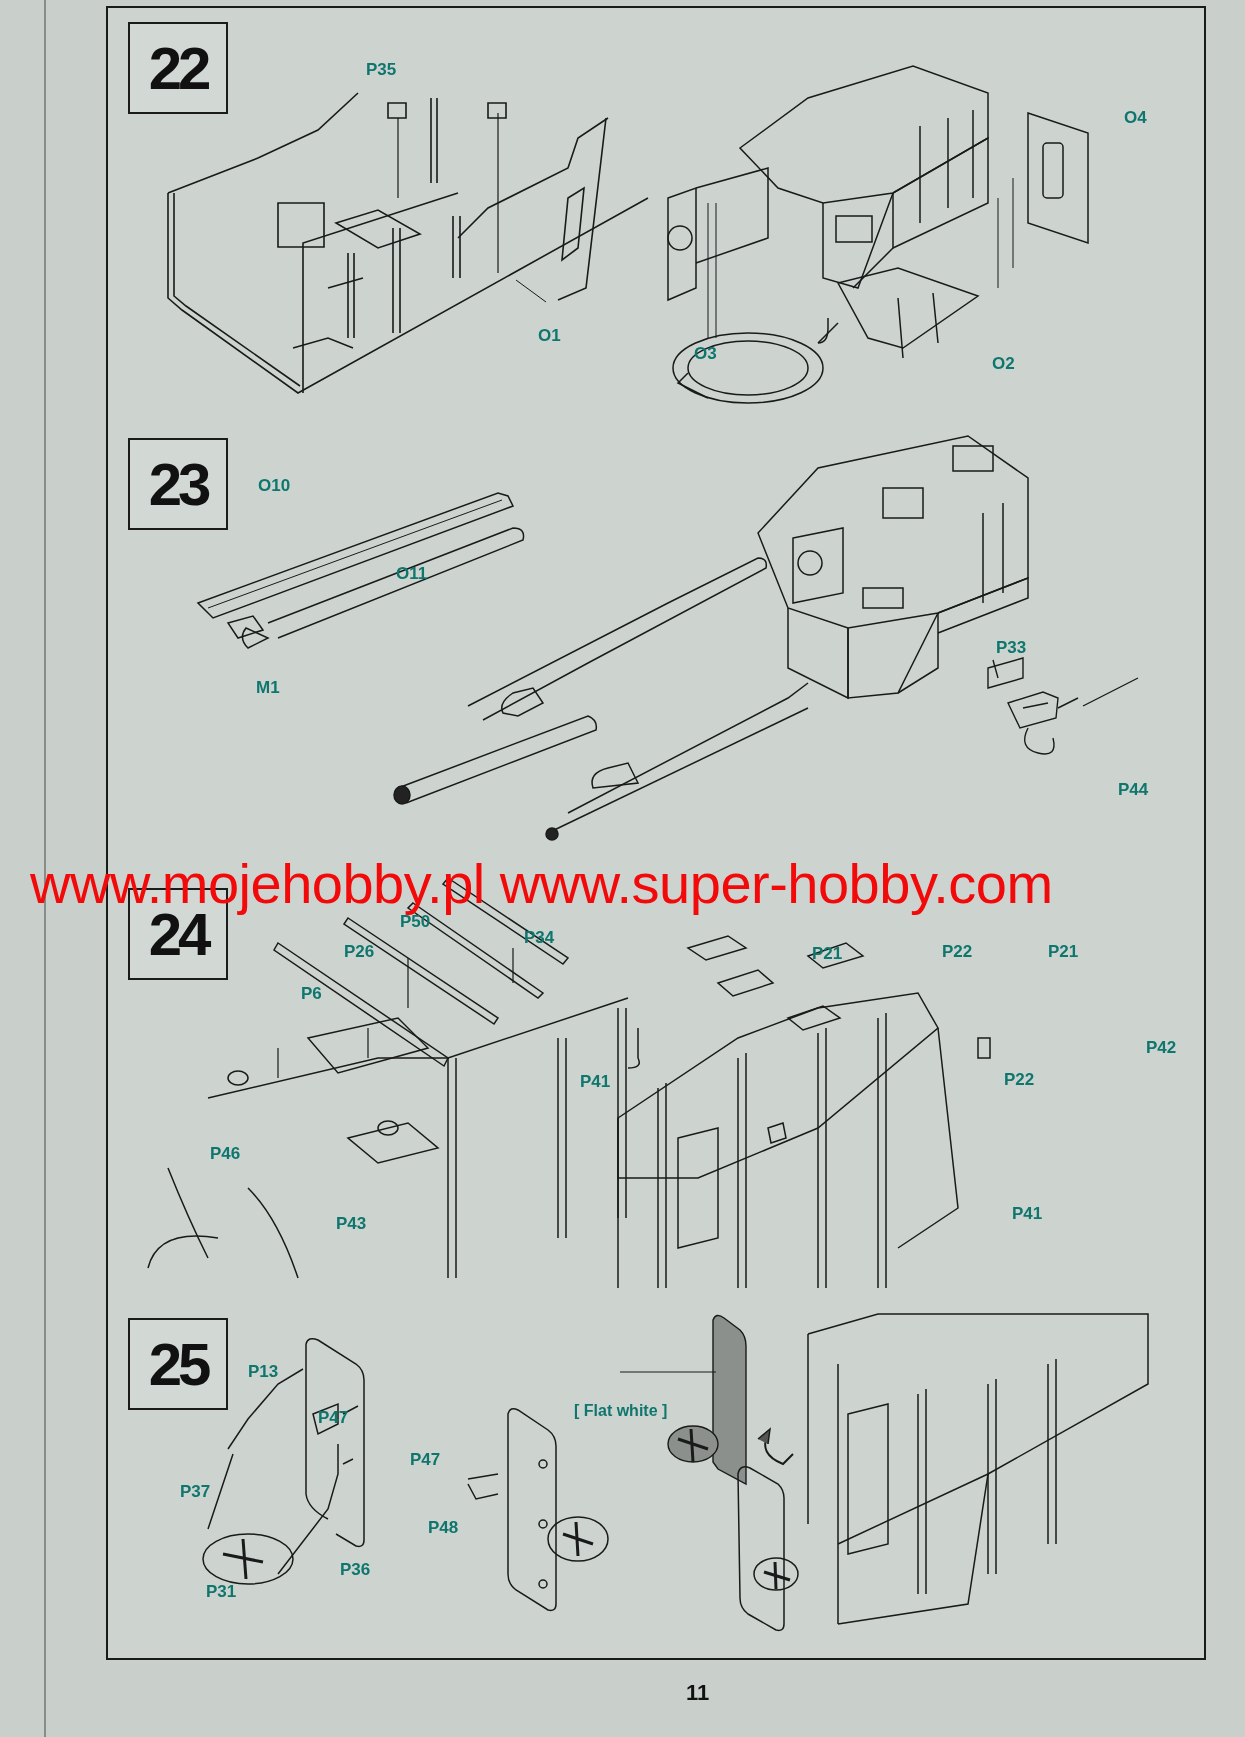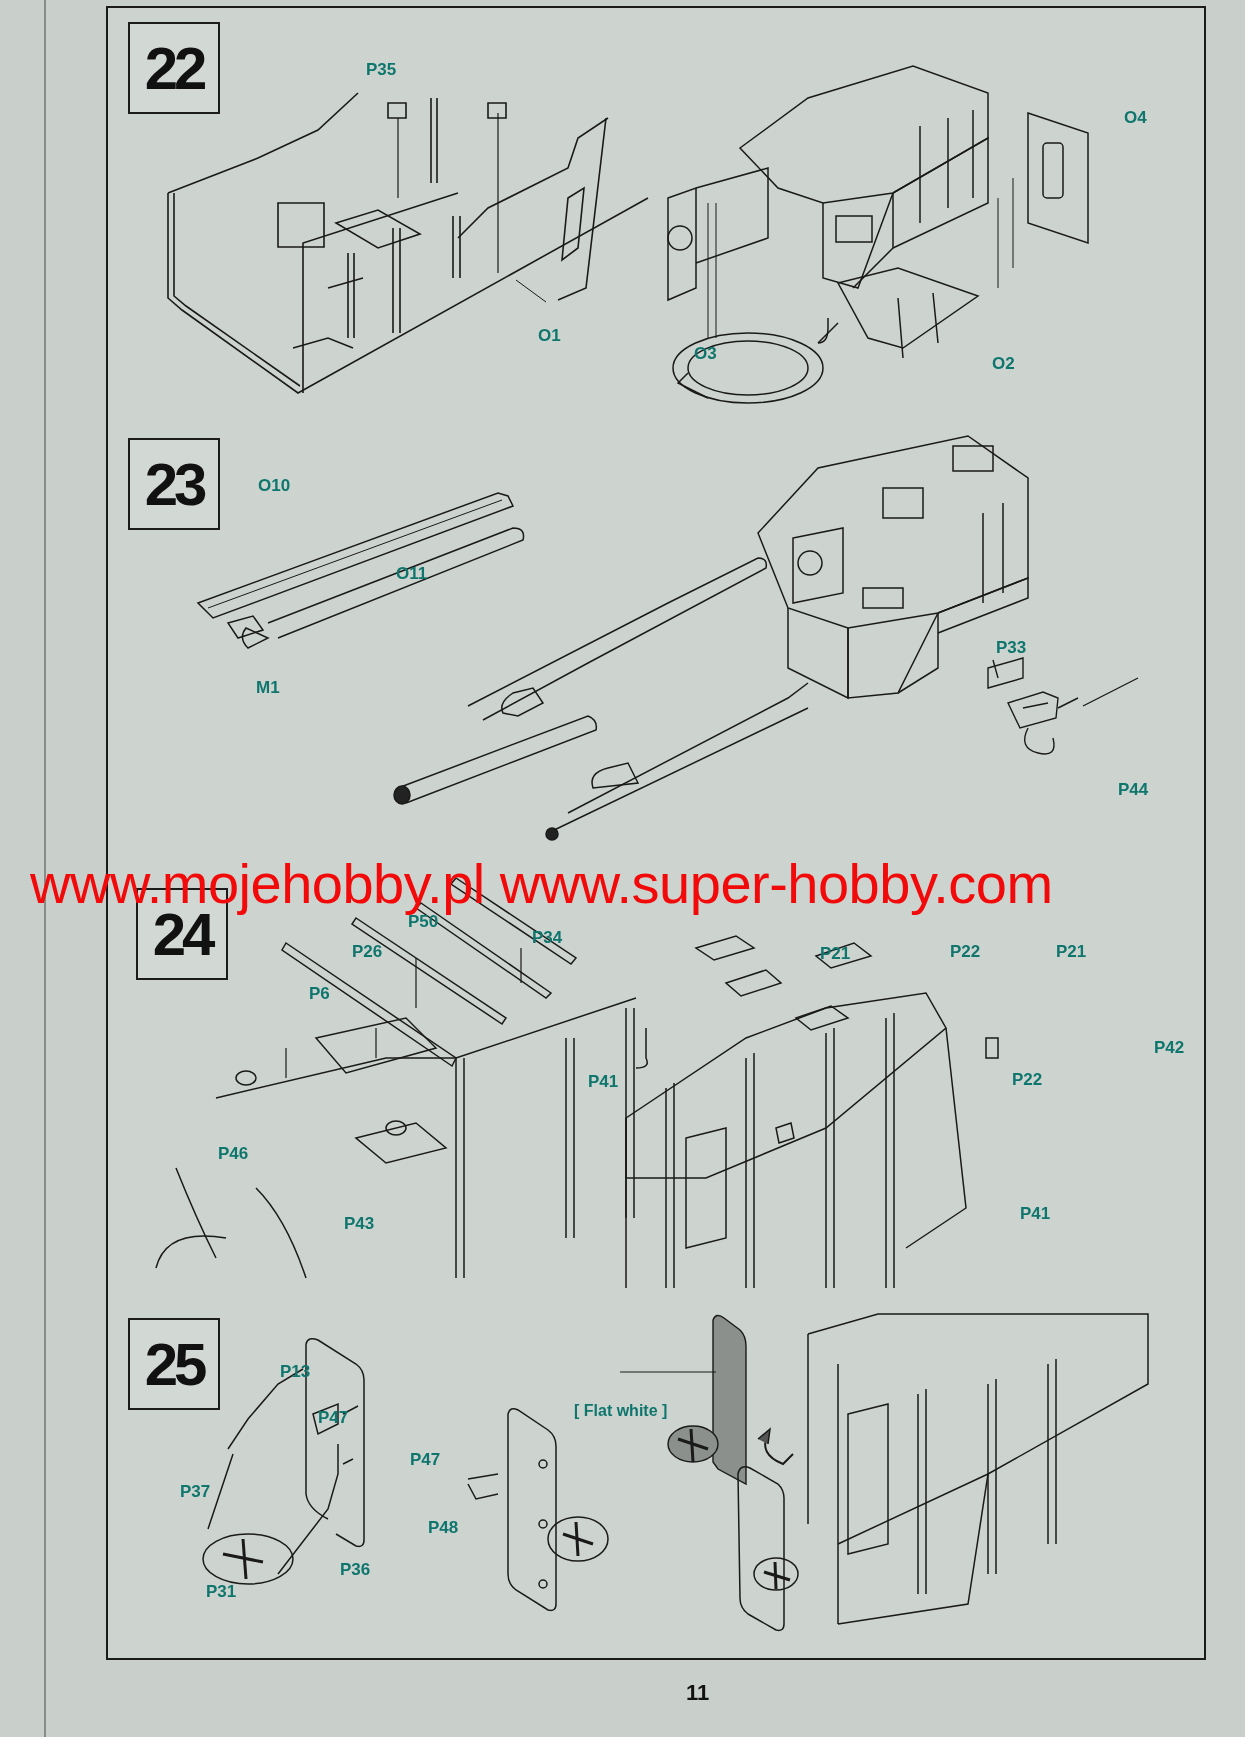--- a/index.html
+++ b/index.html
@@ -9,21 +9,21 @@
     font-family: "Liberation Sans", sans-serif;
   }
   .fold-line { position: absolute; left: 44px; top: 0; width: 2px; height: 1737px; background: #6a706c; opacity: .7; }
   .sheet {
     position: absolute; left: 106px; top: 6px; width: 1100px; height: 1654px;
     border: 2px solid #1b1b1b; box-sizing: border-box;
     background: #cdd4cf;
   }
   .step { position: absolute; }
   .step-num {
-    position: absolute; width: 92px; height: 92px; border: 2px solid #1b1b1b;
+    position: absolute; width: 100px; height: 92px; border: 2px solid #1b1b1b;
     box-sizing: border-box; display: flex; align-items: center; justify-content: center;
     font-weight: bold; font-size: 60px; letter-spacing: -4px; color: #111;
     font-family: "Liberation Sans", sans-serif; background: #d2d8d3;
   }
   .part-label {
     position: absolute; font-weight: bold; font-size: 17px; color: #0f766e;
     font-family: Liberation Sans, sans-serif; white-space: nowrap;
   }
   .note-label { font-size: 16px; font-weight: bold; }
   svg.drawing { position: absolute; overflow: visible; }
@@ -140,21 +140,21 @@
       <path d="M115 58 L170 30 M25 12 L30 30"></path>
       <path d="M40 55 L75 44 L90 50 L88 70 L52 80 Z"></path>
       <path d="M55 60 L80 55"></path>
       <path d="M90 60 L110 50"></path>
       <path d="M60 80 Q50 100 70 105 Q90 110 85 90"></path>
     </svg>
     <span class="part-label" style="left:888px;top:210px;">P33</span>
     <span class="part-label" style="left:1010px;top:352px;">P44</span>
   </div>
 
-  <div class="step" style="left:8px;top:880px;width:1100px;height:400px;">
+  <div class="step" style="left:0;top:880px;width:1100px;height:400px;">
     <div class="step-num" style="left:20px;top:0;">24</div>
 
     <svg class="drawing" style="left:40px;top:10px" width="560" height="380" viewBox="0 0 560 380" fill="none" stroke="#1a1a1a" stroke-width="1.5">
       <path d="M130 45 L300 160 L296 168 L126 52 Z"></path>
       <path d="M200 20 L350 120 L346 126 L196 26 Z"></path>
       <path d="M265 5 L395 95 L390 100 L260 10 Z"></path>
       <path d="M300 -20 L420 60 L415 66 L295 -14 Z"></path>
       <path d="M60 200 L230 160 L300 160 L480 100"></path>
       <path d="M300 160 L300 380 M308 160 L308 380"></path>
       <path d="M410 140 L410 340 M418 140 L418 340"></path>
@@ -208,21 +208,21 @@
       <path d="M118 10 Q120 2 130 6 L168 30 Q176 36 176 46 L176 206 Q176 214 168 212 L148 200"></path>
       <path d="M118 10 L118 160 Q120 175 140 185"></path>
       <path d="M40 115 L60 85 L90 50 L115 35"></path>
       <path d="M20 195 L45 120"></path>
       <ellipse cx="60" cy="225" rx="45" ry="25"></ellipse>
       <path d="M35 220 L75 228 M55 205 L58 245" stroke-width="3"></path>
       <path d="M90 240 L140 175 L150 140 L150 110"></path>
       <path d="M125 80 L150 70 L150 90 L130 100 Z"></path>
       <path d="M155 130 L165 125 M155 80 L170 72"></path>
     </svg>
-    <span class="part-label" style="left:140px;top:58px;margin-left:32px;">P13</span>
+    <span class="part-label" style="left:140px;top:58px;">P13</span>
     <span class="part-label" style="left:210px;top:104px;">P47</span>
     <span class="part-label" style="left:72px;top:178px;">P37</span>
     <span class="part-label" style="left:232px;top:256px;">P36</span>
     <span class="part-label" style="left:98px;top:278px;">P31</span>
 
     <svg class="drawing" style="left:380px;top:100px" width="130" height="220" viewBox="0 0 130 220" fill="none" stroke="#1a1a1a" stroke-width="1.5">
       <path d="M20 10 Q22 2 30 6 L60 26 Q68 32 68 42 L68 200 Q68 208 60 206 L28 186 Q20 180 20 170 Z"></path>
       <circle cx="55" cy="60" r="4"></circle>
         <circle cx="55" cy="120" r="4"></circle>
         <circle cx="55" cy="180" r="4"></circle>

